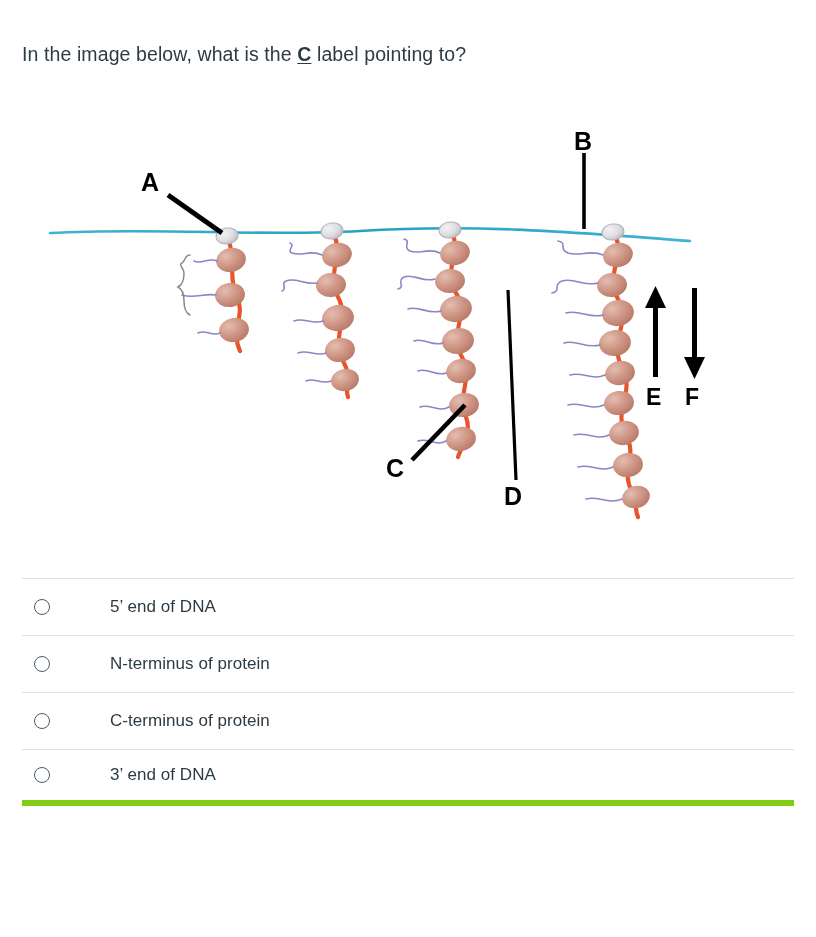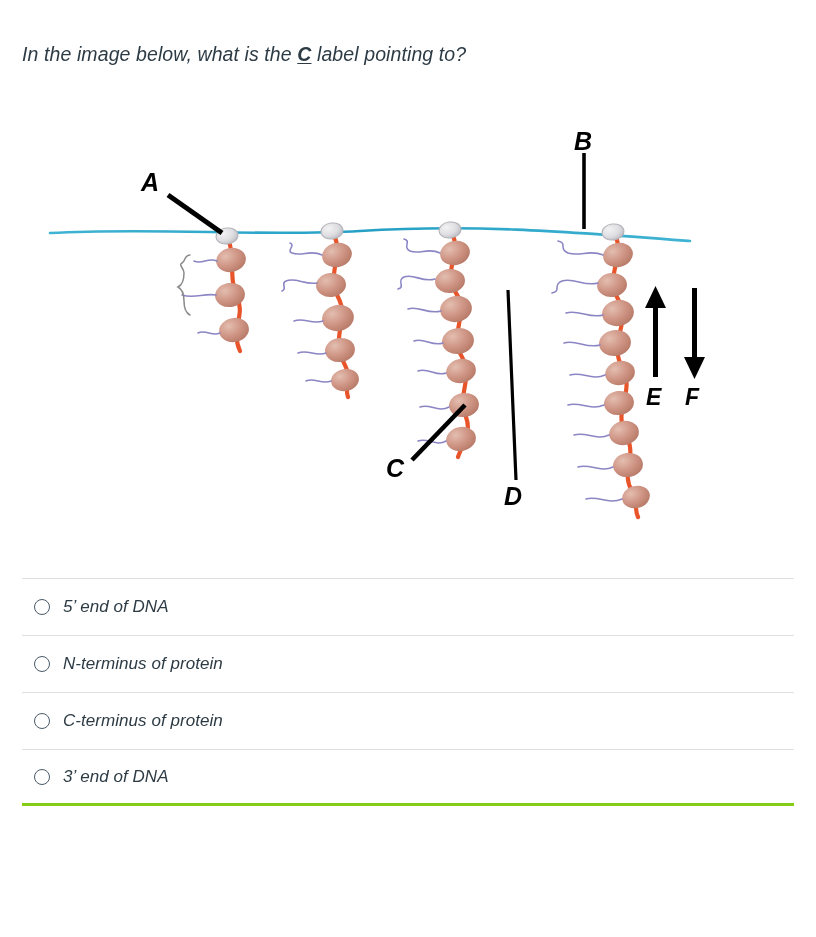--- a/index.html
+++ b/index.html
@@ -14,21 +14,20 @@
   body {
     font-family: "Liberation Sans", sans-serif;
     color: #2d3b45;
     -webkit-font-smoothing: antialiased;
   }
 
   .page {
     position: relative;
     width: 816px;
     height: 671px;
-    font-style: italic;
   }
 
   
   .question-prompt {
     position: absolute;
     left: 22px;
     top: 41px;
     font-size: 19.5px;
     line-height: 26px;
     color: #2d3b45;
@@ -59,22 +58,23 @@
     width: 816px;
   }
   .answer-row {
     position: relative;
     height: 57px;
     margin: 0 22px;
     border-top: 1px solid #e0e0e0;
     display: flex;
     align-items: center;
     padding-left: 12px;
-  }
-  .answer-row:last-child { border-bottom: 3px solid #84cc16; align-items: center; }
+    gap: 47px;
+  }
+  .answer-row:last-child { border-bottom: 6px solid #84cc16; align-items: center; }
   .radio {
     width: 16px;
     height: 16px;
     border: 1.6px solid #4a5a68;
     border-radius: 50%;
     background: #fff;
     flex: 0 0 auto;
     margin-right: 13px;
   }
   .answer-label {

